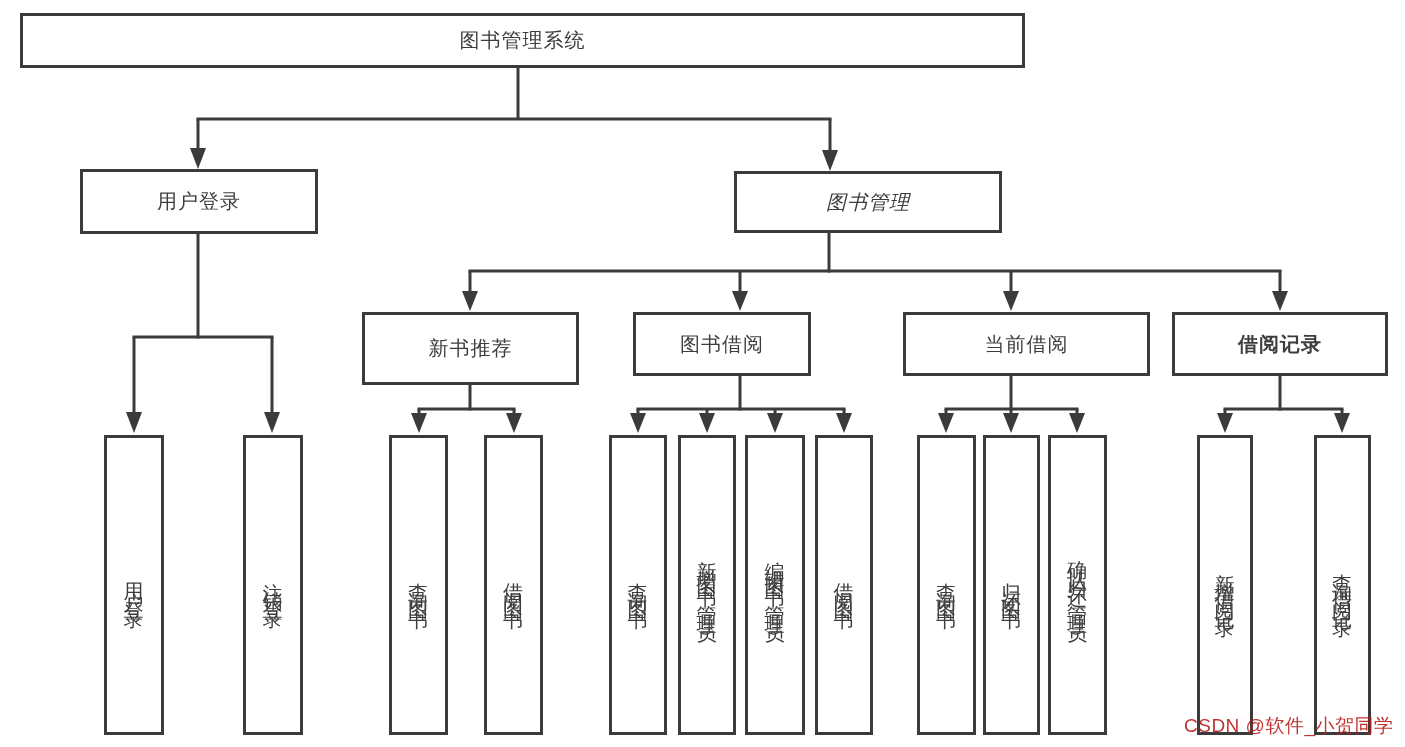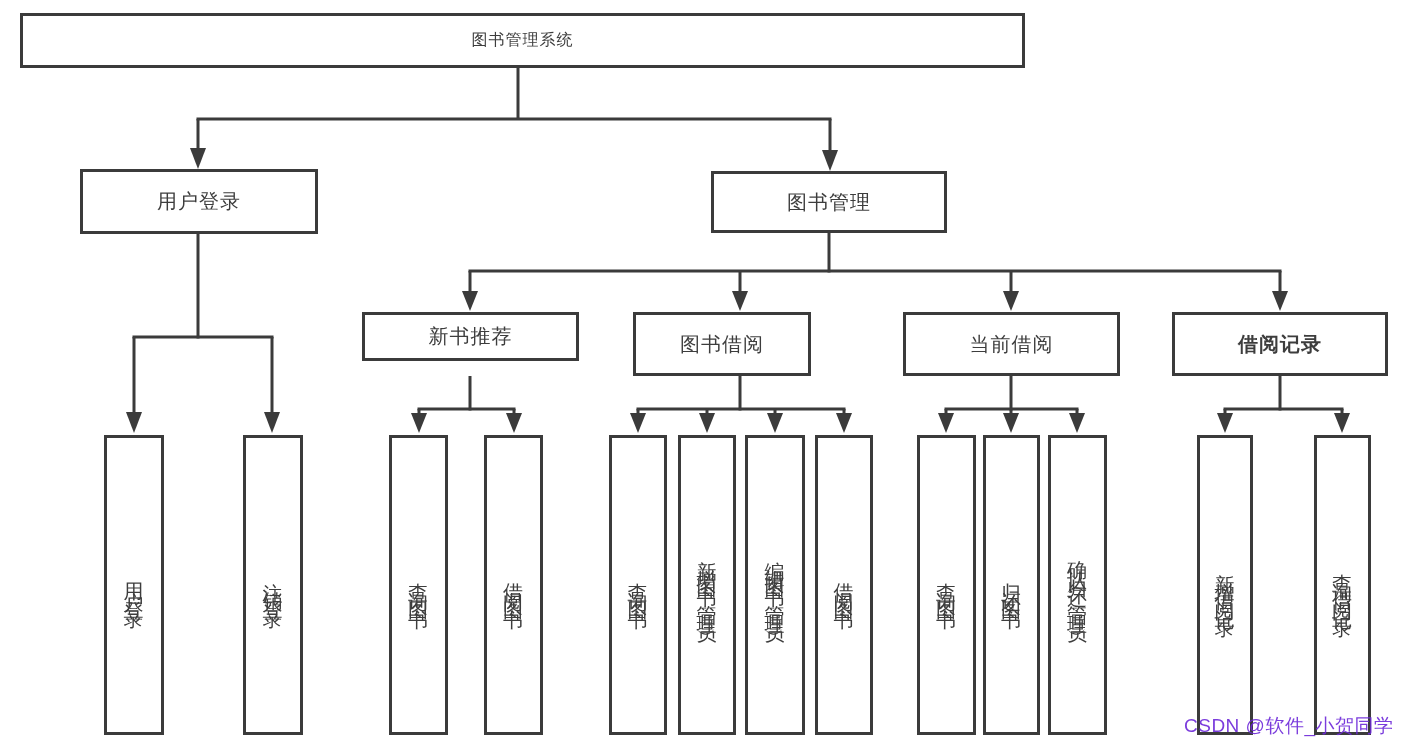--- a/index.html
+++ b/index.html
@@ -29,38 +29,38 @@
     align-items: center;
     justify-content: center;
     z-index: 1;
   }
   .box .hl {
     font-size: 20px;
     color: #3d3d3d;
     letter-spacing: 1px;
     white-space: nowrap;
   }
-  .box.root-box .hl { font-size: 16px; }
+  .box.root-box .hl { font-size: 20px; }
   .box.v { top: 435px; height: 300px; }
   .box.v .vl {
     writing-mode: vertical-rl;
     text-orientation: upright;
     font-size: 20px;
     color: #3d3d3d;
     letter-spacing: 9px;
     white-space: nowrap;
     line-height: 1;
   }
   .watermark {
     position: absolute;
     left: 1184px;
     top: 713px;
     z-index: 3;
     font-size: 19px;
-    color: #6d28d9;
+    color: #b91c1c;
     letter-spacing: 0.5px;
     white-space: nowrap;
     opacity: 0.9;
   }
 </style>
 </head>
 <body>
 
 <div class="canvas">
 
@@ -142,31 +142,31 @@
     </g>
   </svg>
 
   <div class="box root-box" style="left:20px; top:13px; width:1005px; height:55px;">
     <span class="hl">图书管理系统</span>
   </div>
 
   <div class="box" style="left:80px; top:169px; width:238px; height:65px;">
     <span class="hl">用户登录</span>
   </div>
-  <div class="box" style="left:711px; top:171px; width:236px; height:62px;">
+  <div class="box" style="left:734px; top:171px; width:268px; height:62px;font-style:italic;">
     <span class="hl">图书管理</span>
   </div>
 
-  <div class="box" style="left:362px; top:312px; width:217px; height:49px;">
+  <div class="box" style="left:362px; top:312px; width:217px; height:73px;">
     <span class="hl">新书推荐</span>
   </div>
   <div class="box" style="left:633px; top:312px; width:178px; height:64px;">
     <span class="hl">图书借阅</span>
   </div>
-  <div class="box" style="left:903px; top:312px; width:217px; height:64px;">
+  <div class="box" style="left:903px; top:312px; width:247px; height:64px;">
     <span class="hl">当前借阅</span>
   </div>
   <div class="box" style="left:1172px; top:312px; width:216px; height:64px;font-weight:bold;">
     <span class="hl">借阅记录</span>
   </div>
 
   <div class="box v" style="left:104px; width:60px;">
     <span class="vl">用户登录</span>
   </div>
   <div class="box v" style="left:243px; width:60px;">

